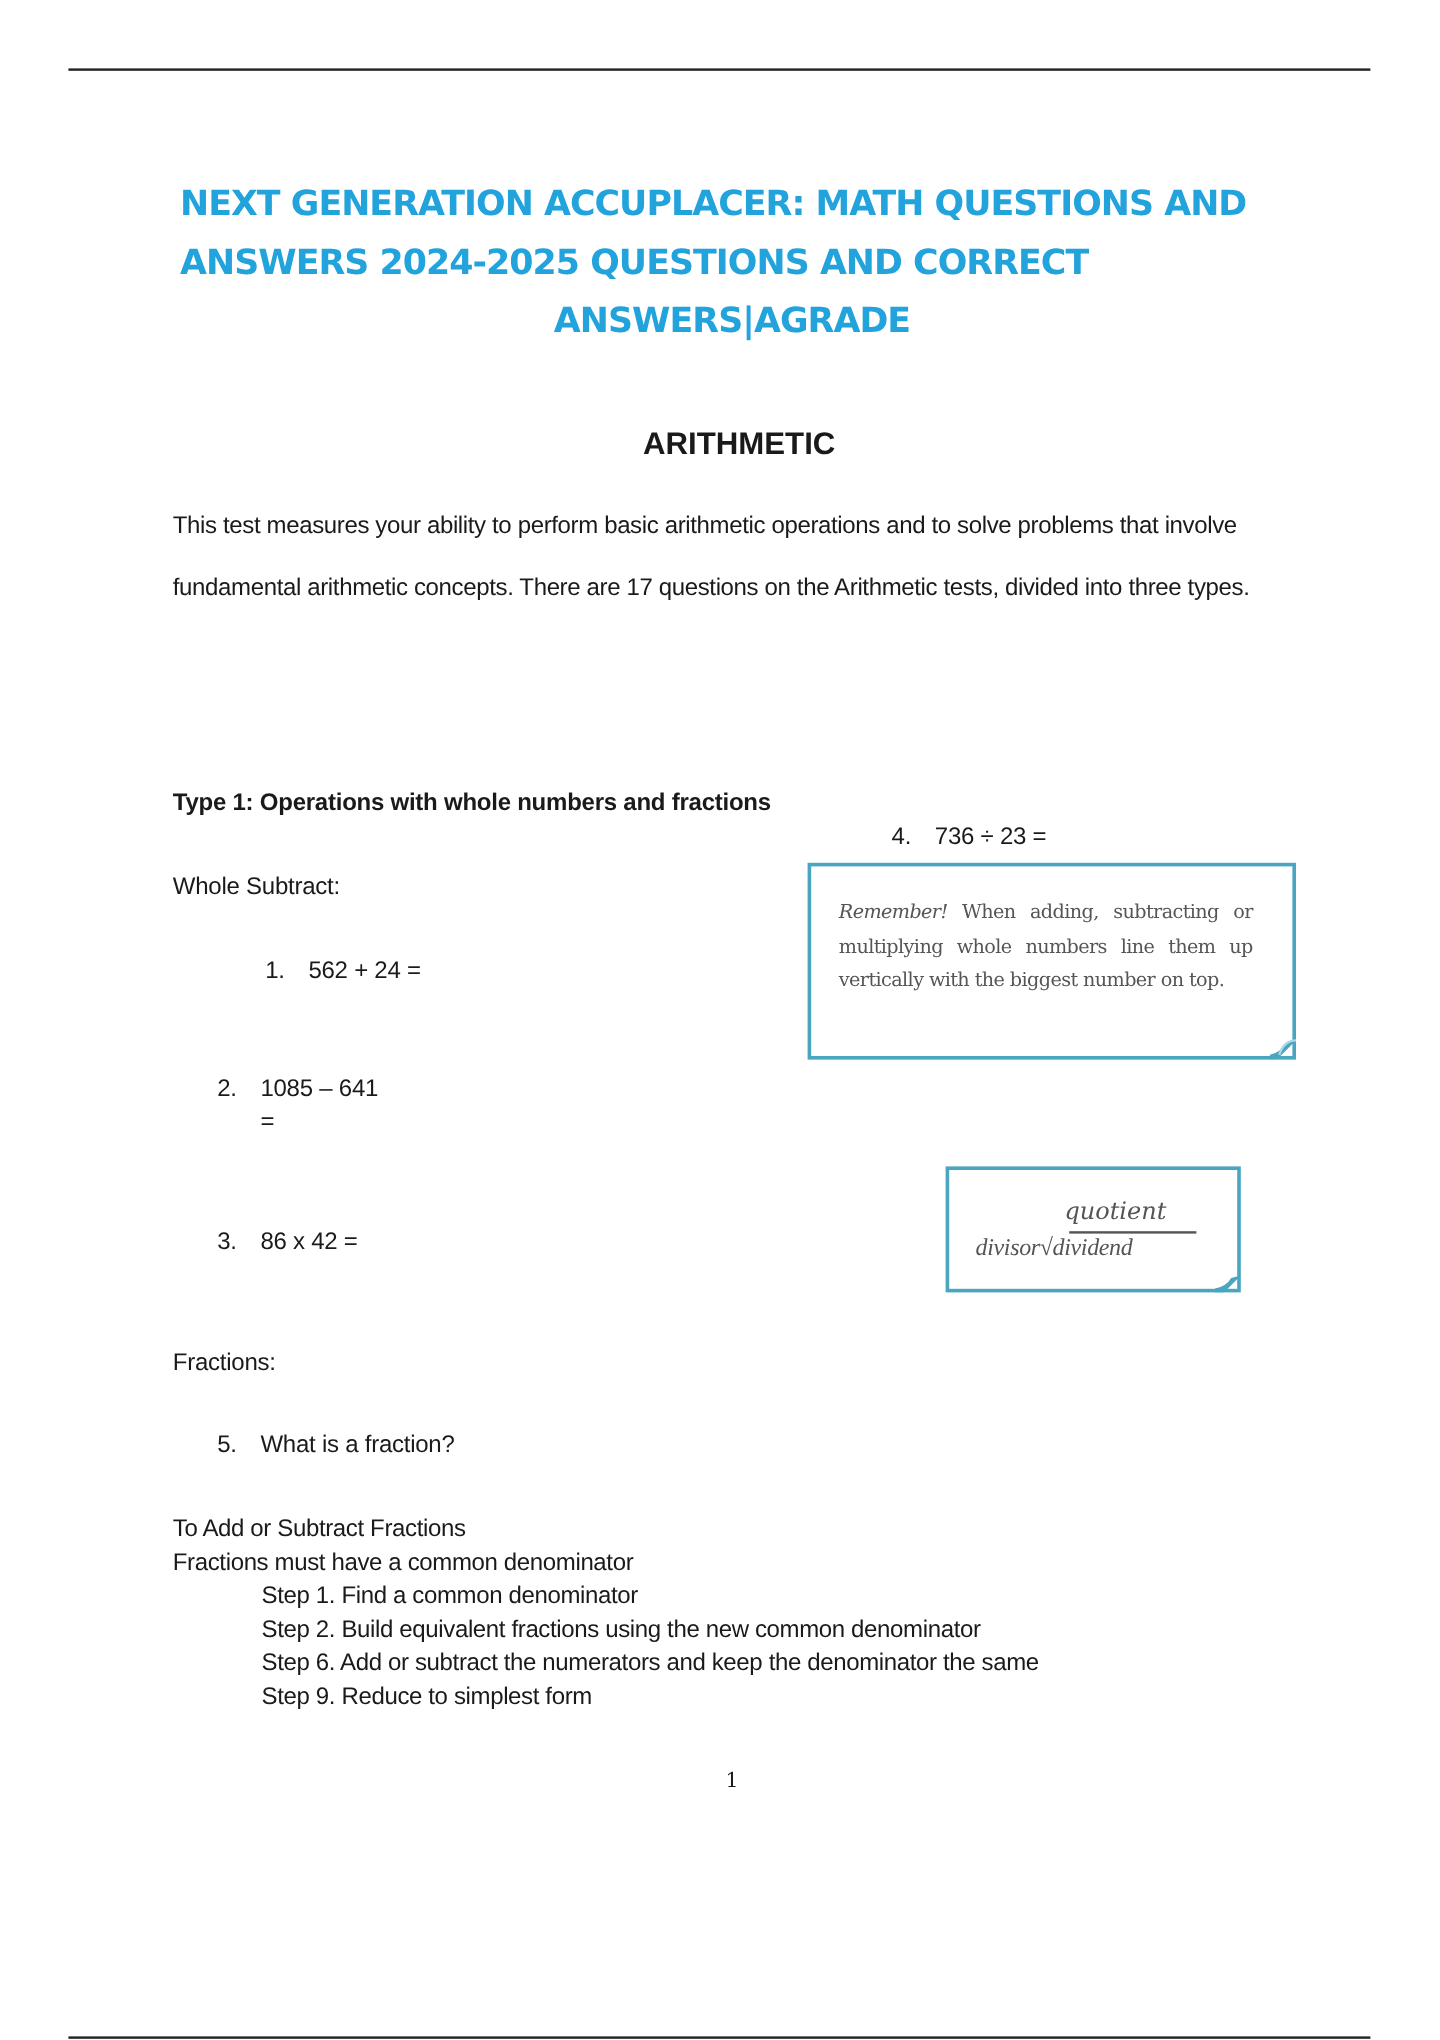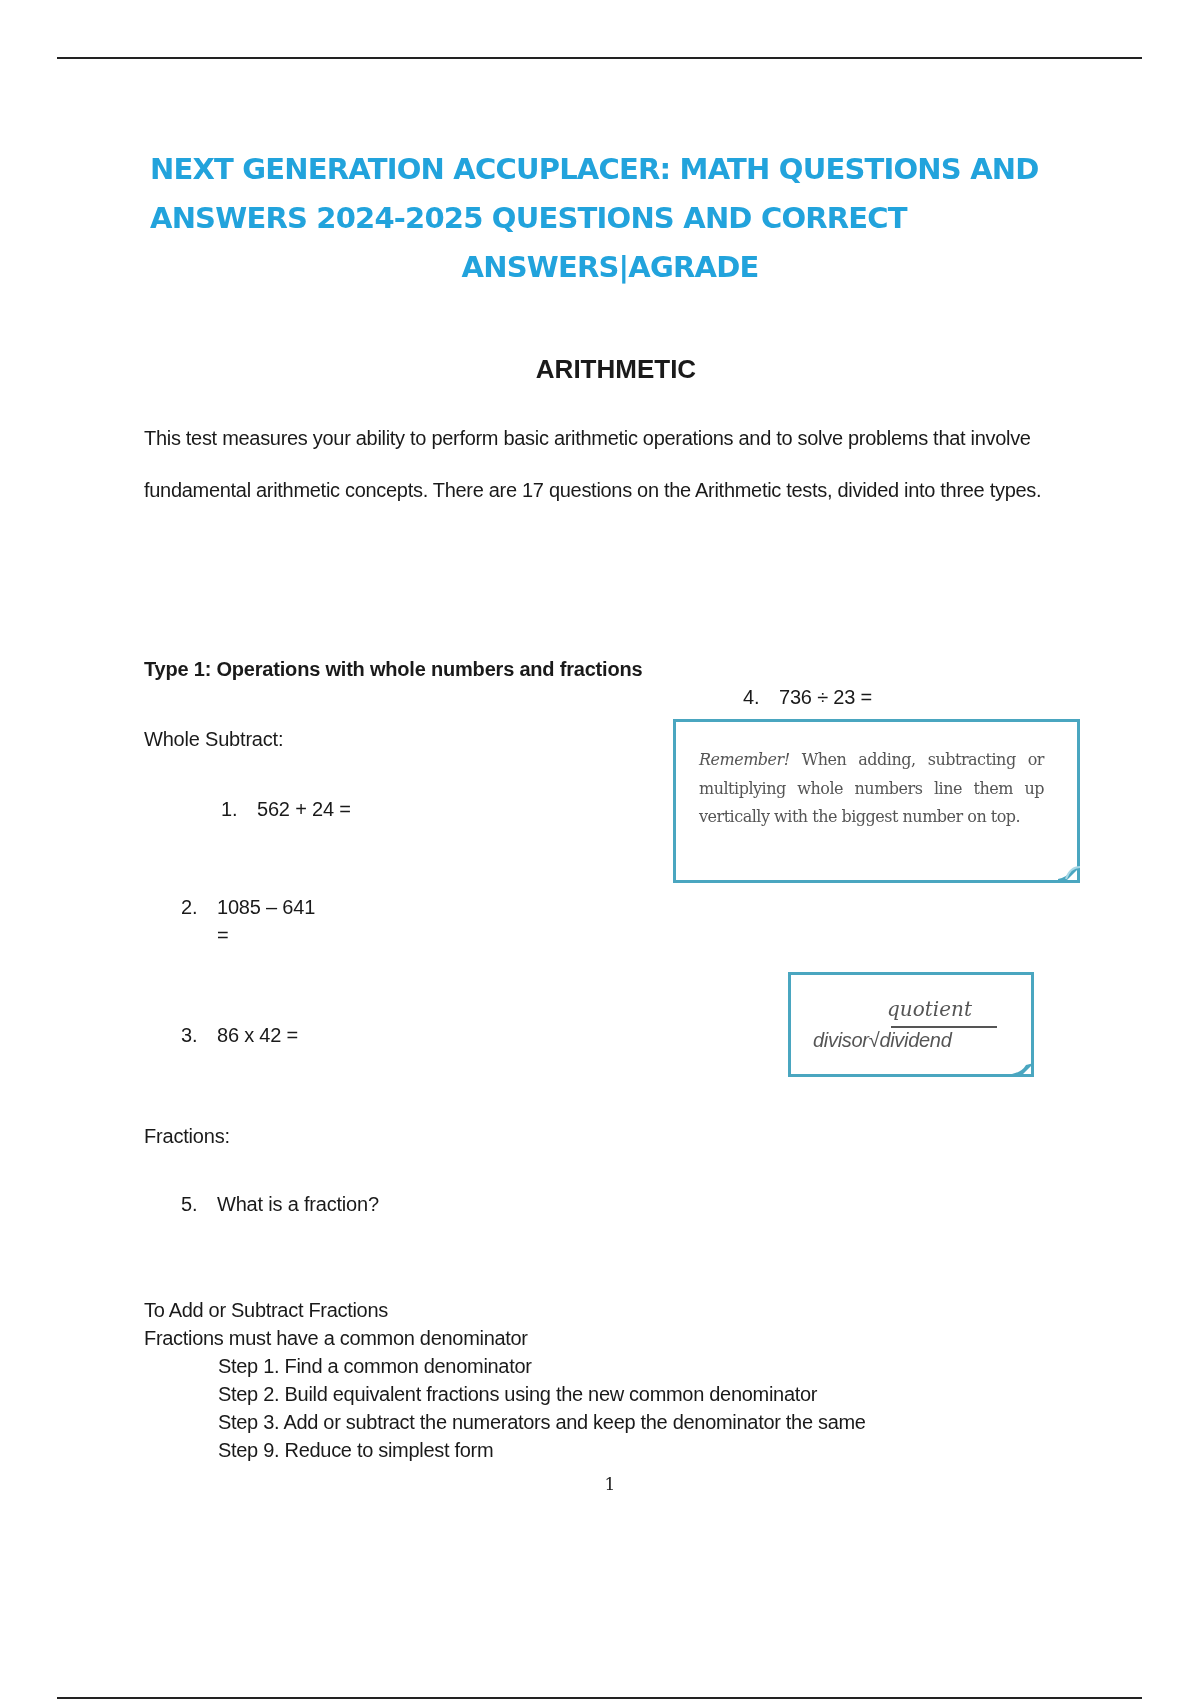--- a/index.html
+++ b/index.html
@@ -34,24 +34,24 @@
   .remember { left: 673px; top: 719px; width: 407px; height: 164px; }
   .remember .text { position: absolute; left: 23px; top: 24px; width: 345px;
                     font-family: "DejaVu Serif", serif; font-size: 16px; line-height: 28.5px;
                     color: #555; text-align: justify; letter-spacing: -0.5px; }
   .remember .text em { font-style: italic; }
 
   .division { left: 788px; top: 972px; width: 246px; height: 105px; padding-left: 15px; }
   .division .quot { position: absolute; left: 96px; top: 22px; font-family: "DejaVu Serif", serif;
                     font-style: italic; font-size: 20px; color: #555; }
   .division .bar { position: absolute; left: 100px; top: 51px; width: 106px; height: 1.5px; background: #555; }
-  .division .div { position: absolute; left: 22px; top: 54px; font-family: Liberation Sans, sans-serif;
+  .division .div { position: absolute; left: 22px; top: 54px; font-family: Liberation Serif, serif;
                    font-style: italic; font-size: 20px; color: #555; white-space: nowrap; letter-spacing: -0.3px; }
 
-  .fractions-block { position: absolute; left: 144px; top: 1260px; font-size: 20px; line-height: 28px; letter-spacing: -0.3px; margin-top: 36px; }
+  .fractions-block { position: absolute; left: 144px; top: 1260px; font-size: 20px; line-height: 28px; letter-spacing: -0.3px; }
   .fractions-block .step { padding-left: 74px; }
 
   .page-num { position: absolute; top: 1474px; left: 0; width: 1220px; text-align: center;
               font-family: "DejaVu Serif", serif; font-size: 17px; }
 </style>
 </head>
 <body>
 
 <div class="rule top"></div>
 
@@ -110,19 +110,19 @@
 
 <div class="q" style="left:181px; top:1193px;">
   <span class="num">5.</span><span>What is a fraction?</span>
 </div>
 
 <div class="fractions-block">
   <div>To Add or Subtract Fractions</div>
   <div>Fractions must have a common denominator</div>
   <div class="step">Step 1. Find a common denominator</div>
   <div class="step">Step 2. Build equivalent fractions using the new common denominator</div>
-  <div class="step">Step 3. Add or subtract the numerators and keep the denominator the same</div>
+  <div class="step">Step 6. Add or subtract the numerators and keep the denominator the same</div>
   <div class="step">Step 9. Reduce to simplest form</div>
 </div>
 
 <div class="page-num">1</div>
 
 <div class="rule bottom"></div>
 
 </body></html>

